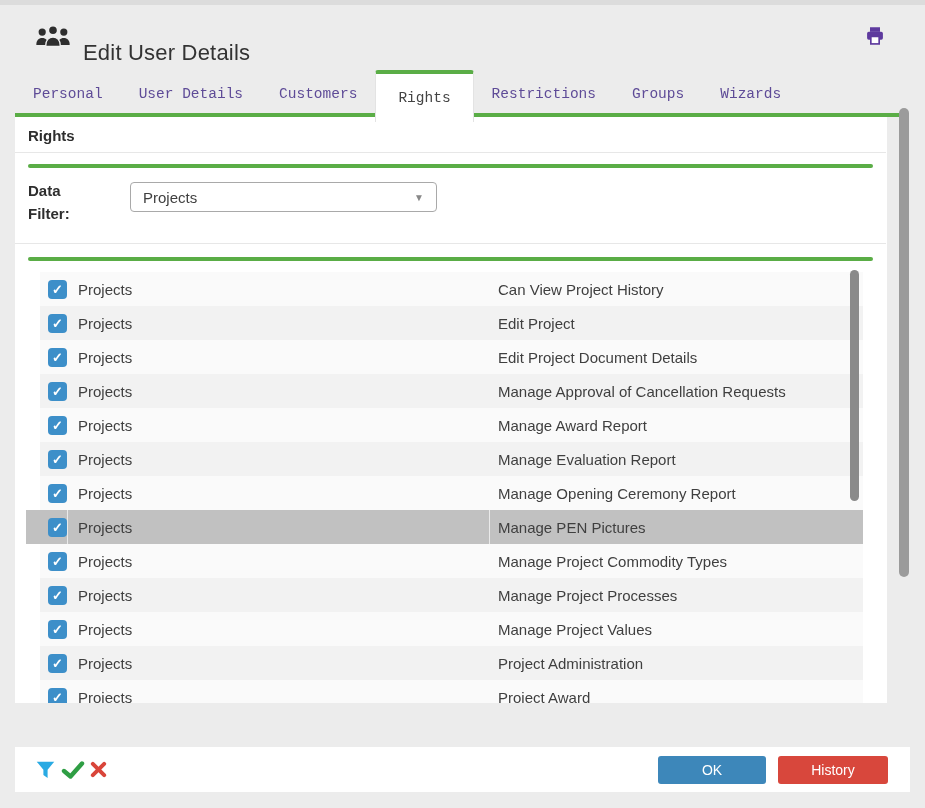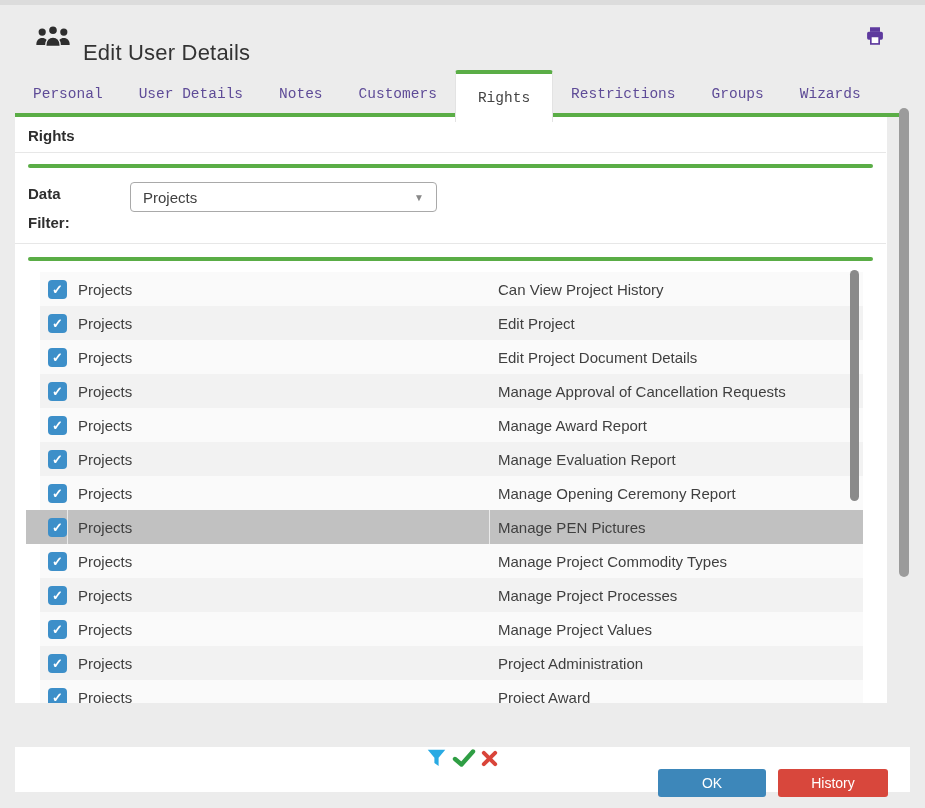--- a/index.html
+++ b/index.html
@@ -30,21 +30,21 @@
     border-left:1px solid #e3e3e3; border-right:1px solid #e3e3e3;
     border-radius:3px 3px 0 0; height:52px; padding:0 22px; }
 
   
   .panel { position:absolute; top:117px; left:15px; width:872px; height:586px; background:#fff; }
   .section-title { position:absolute; top:10px; left:13px; font-size:15px; font-weight:700; color:#2e2e2e; }
   .divider1 { position:absolute; top:35px; left:0; width:871px; border-top:1px solid #e7e7e7; }
   .greenline-a { position:absolute; top:47px; left:13px; width:845px; height:4px;
     background:var(--green); border-radius:2px; }
   .filter-label { position:absolute; top:62px; left:13px; width:66px; font-size:15px;
-    font-weight:700; color:#2e2e2e; line-height:29px; }
+    font-weight:700; color:#2e2e2e; line-height:23px; }
   .select-box { position:absolute; top:65px; left:115px; width:307px; height:30px;
     border:1px solid #a9a9a9; border-radius:4px; background:#fff; display:flex;
     align-items:center; padding:0 12px; font-size:15px; color:#3f3f3f; cursor:pointer; }
   .select-caret { margin-left:auto; color:#888; font-size:10px; }
   .divider2 { position:absolute; top:126px; left:0; width:871px; border-top:1px solid #e7e7e7; }
   .greenline-b { position:absolute; top:140px; left:13px; width:845px; height:4px;
     background:var(--green); border-radius:2px; }
 
   
   .rights-list { position:absolute; top:155px; left:11px; width:837px; height:431px; overflow:hidden; }
@@ -63,21 +63,21 @@
     justify-content:center; cursor:pointer; }
 
   
   .inner-scroll-thumb { position:absolute; top:270px; left:850px; width:9px; height:231px;
     background:#8a8a8a; border-radius:5px; cursor:pointer; }
   .outer-scroll-thumb { position:absolute; top:108px; left:899px; width:10px; height:469px;
     background:#9b9b9b; border-radius:6px; z-index:4; cursor:pointer; }
 
   
   .footer { position:absolute; top:747px; left:15px; width:895px; height:45px; background:#fff;
-    display:flex; align-items:center; padding:0 22px 0 20px;flex-direction:column; }
+    display:flex; align-items:center; padding:0 22px 0 20px; }
   .footer-icons { display:flex; align-items:center; gap:5px; }
   .footer-icons svg { cursor:pointer; }
   .btns { margin-left:auto; display:flex; gap:12px; }
   .btn { height:28px; border:none; border-radius:3px; color:#fff; font-size:14px;
     font-family:"Liberation Sans", sans-serif; cursor:pointer; }
   .btn-ok { width:108px; background:var(--ok_blue); }
   .btn-cancel { width:110px; background:var(--cancel_red); }
 </style>
 </head>
 <body>
@@ -102,21 +102,20 @@
   <svg viewBox="0 0 24 24" width="20" height="20">
     <rect x="6" y="1.5" width="12" height="5.5" fill="#5e3a9e"></rect>
     <rect x="2.5" y="7" width="19" height="9.5" rx="2" fill="#5e3a9e"></rect>
     <rect x="7" y="12.5" width="10" height="9" fill="#ffffff" stroke="#5e3a9e" stroke-width="2"></rect>
   </svg>
 </span>
 
 <div class="tabbar" id="tabbar">
     <div class="tab">Personal</div>
     <div class="tab">User Details</div>
-    <div class="tab">Notes</div>
     <div class="tab">Customers</div>
     <div class="tab active">Rights</div>
     <div class="tab">Restrictions</div>
     <div class="tab">Groups</div>
     <div class="tab">Wizards</div>
   </div>
 <div class="green-underline"></div>
 
 <div class="panel">
   <div class="section-title">Rights</div>

